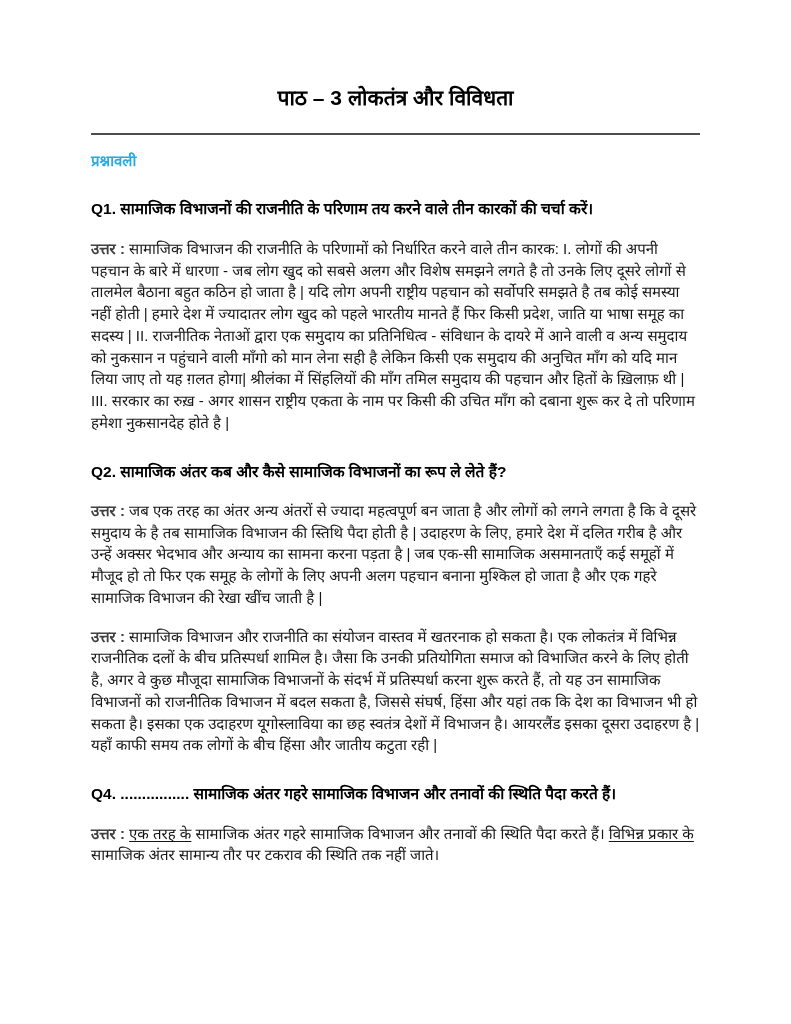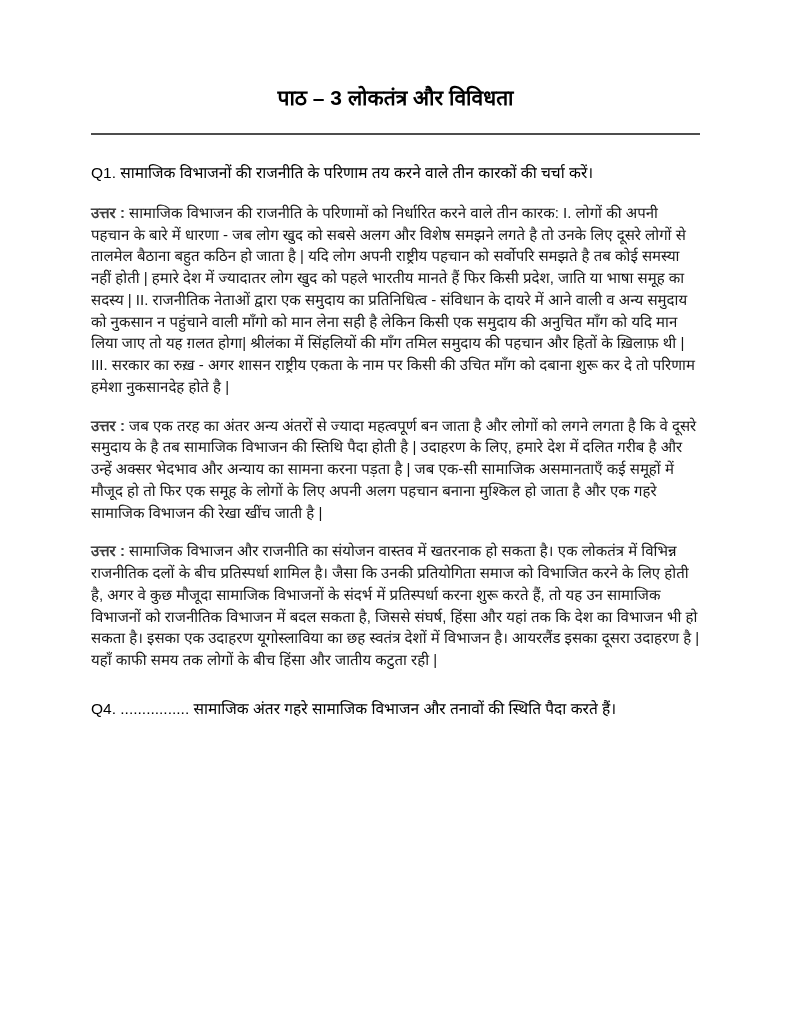--- a/index.html
+++ b/index.html
@@ -32,21 +32,21 @@
   }
   .section-heading {
     margin-top: 15px;
     font-size: 15px;
     font-weight: 700;
     line-height: 1.4;
   }
   .q {
     margin-top: 27px;
     font-size: 15.5px;
-    font-weight: 400;
+    font-weight: 700;
     color: #000000;
     line-height: 1.45;
   }
   .q .qline { display: block; }
   .a {
     margin-top: 17px;
     font-size: 15px;
     line-height: 1.45;
     text-align: left;
     color: #161616;
@@ -56,34 +56,43 @@
 </style>
 </head>
 <body>
 
 <div class="page">
 
   <h1 class="doc-title">पाठ – 3 लोकतंत्र और विविधता</h1>
 
   <hr class="title-divider">
 
+  <div class="section-heading" style="color: rgb(41, 171, 226);">प्रश्नावली</div>
 
   <h2 class="q">Q1. सामाजिक विभाजनों की राजनीति के परिणाम तय करने वाले तीन कारकों की चर्चा करें।</h2>
   <p class="a">
     <span class="alabel">उत्तर :</span>
     <span>सामाजिक विभाजन की राजनीति के परिणामों को निर्धारित करने वाले तीन कारक: I. लोगों की अपनी पहचान के बारे में धारणा - जब लोग खुद को सबसे अलग और विशेष समझने लगते है तो उनके लिए दूसरे लोगों से तालमेल बैठाना बहुत कठिन हो जाता है | यदि लोग अपनी राष्ट्रीय पहचान को सर्वोपरि समझते है तब कोई समस्या नहीं होती | हमारे देश में ज्यादातर लोग खुद को पहले भारतीय मानते हैं फिर किसी प्रदेश, जाति या भाषा समूह का सदस्य | II. राजनीतिक नेताओं द्वारा एक समुदाय का प्रतिनिधित्व - संविधान के दायरे में आने वाली व अन्य समुदाय को नुकसान न पहुंचाने वाली माँगो को मान लेना सही है लेकिन किसी एक समुदाय की अनुचित माँग को यदि मान लिया जाए तो यह ग़लत होगा| श्रीलंका में सिंहलियों की माँग तमिल समुदाय की पहचान और हितों के ख़िलाफ़ थी | III. सरकार का रुख़ - अगर शासन राष्ट्रीय एकता के नाम पर किसी की उचित माँग को दबाना शुरू कर दे तो परिणाम हमेशा नुकसानदेह होते है |</span>
   </p>
 
+  <h2 class="q">Q2. सामाजिक अंतर कब और कैसे सामाजिक विभाजनों का रूप ले लेते हैं?</h2>
   <p class="a">
     <span class="alabel">उत्तर :</span>
     <span>जब एक तरह का अंतर अन्य अंतरों से ज्यादा महत्वपूर्ण बन जाता है और लोगों को लगने लगता है कि वे दूसरे समुदाय के है तब सामाजिक विभाजन की स्तिथि पैदा होती है | उदाहरण के लिए, हमारे देश में दलित गरीब है और उन्हें अक्सर भेदभाव और अन्याय का सामना करना पड़ता है | जब एक-सी सामाजिक असमानताएँ कई समूहों में मौजूद हो तो फिर एक समूह के लोगों के लिए अपनी अलग पहचान बनाना मुश्किल हो जाता है और एक गहरे सामाजिक विभाजन की रेखा खींच जाती है |</span>
   </p>
 
   <p class="a">
     <span class="alabel">उत्तर :</span>
     <span>सामाजिक विभाजन और राजनीति का संयोजन वास्तव में खतरनाक हो सकता है। एक लोकतंत्र में विभिन्न राजनीतिक दलों के बीच प्रतिस्पर्धा शामिल है। जैसा कि उनकी प्रतियोगिता समाज को विभाजित करने के लिए होती है, अगर वे कुछ मौजूदा सामाजिक विभाजनों के संदर्भ में प्रतिस्पर्धा करना शुरू करते हैं, तो यह उन सामाजिक विभाजनों को राजनीतिक विभाजन में बदल सकता है, जिससे संघर्ष, हिंसा और यहां तक कि देश का विभाजन भी हो सकता है। इसका एक उदाहरण यूगोस्लाविया का छह स्वतंत्र देशों में विभाजन है। आयरलैंड इसका दूसरा उदाहरण है | यहाँ काफी समय तक लोगों के बीच हिंसा और जातीय कटुता रही |</span>
   </p>
 
   <h2 class="q">
     <span class="qline">Q4. ................ सामाजिक अंतर गहरे सामाजिक विभाजन और तनावों की स्थिति पैदा करते हैं।</span>
   </h2>
+  <p class="a">
+    <span class="alabel">उत्तर :</span>
+    <span class="u">एक तरह के</span>
+    <span>सामाजिक अंतर गहरे सामाजिक विभाजन और तनावों की स्थिति पैदा करते हैं।</span>
+    <span class="u">विभिन्न प्रकार के</span>
+    <span>सामाजिक अंतर सामान्य तौर पर टकराव की स्थिति तक नहीं जाते।</span>
+  </p>
 
 </div>
 
 </body></html>

